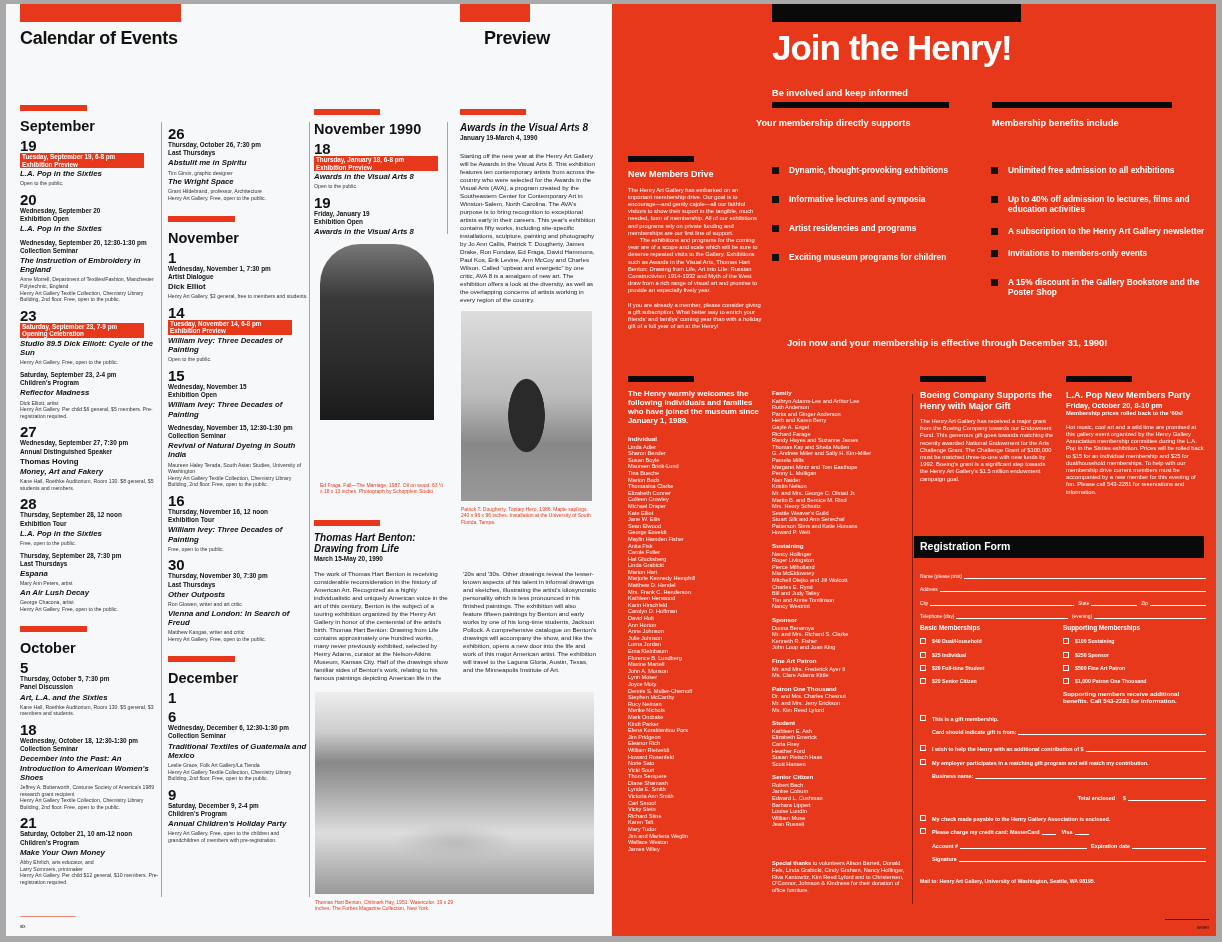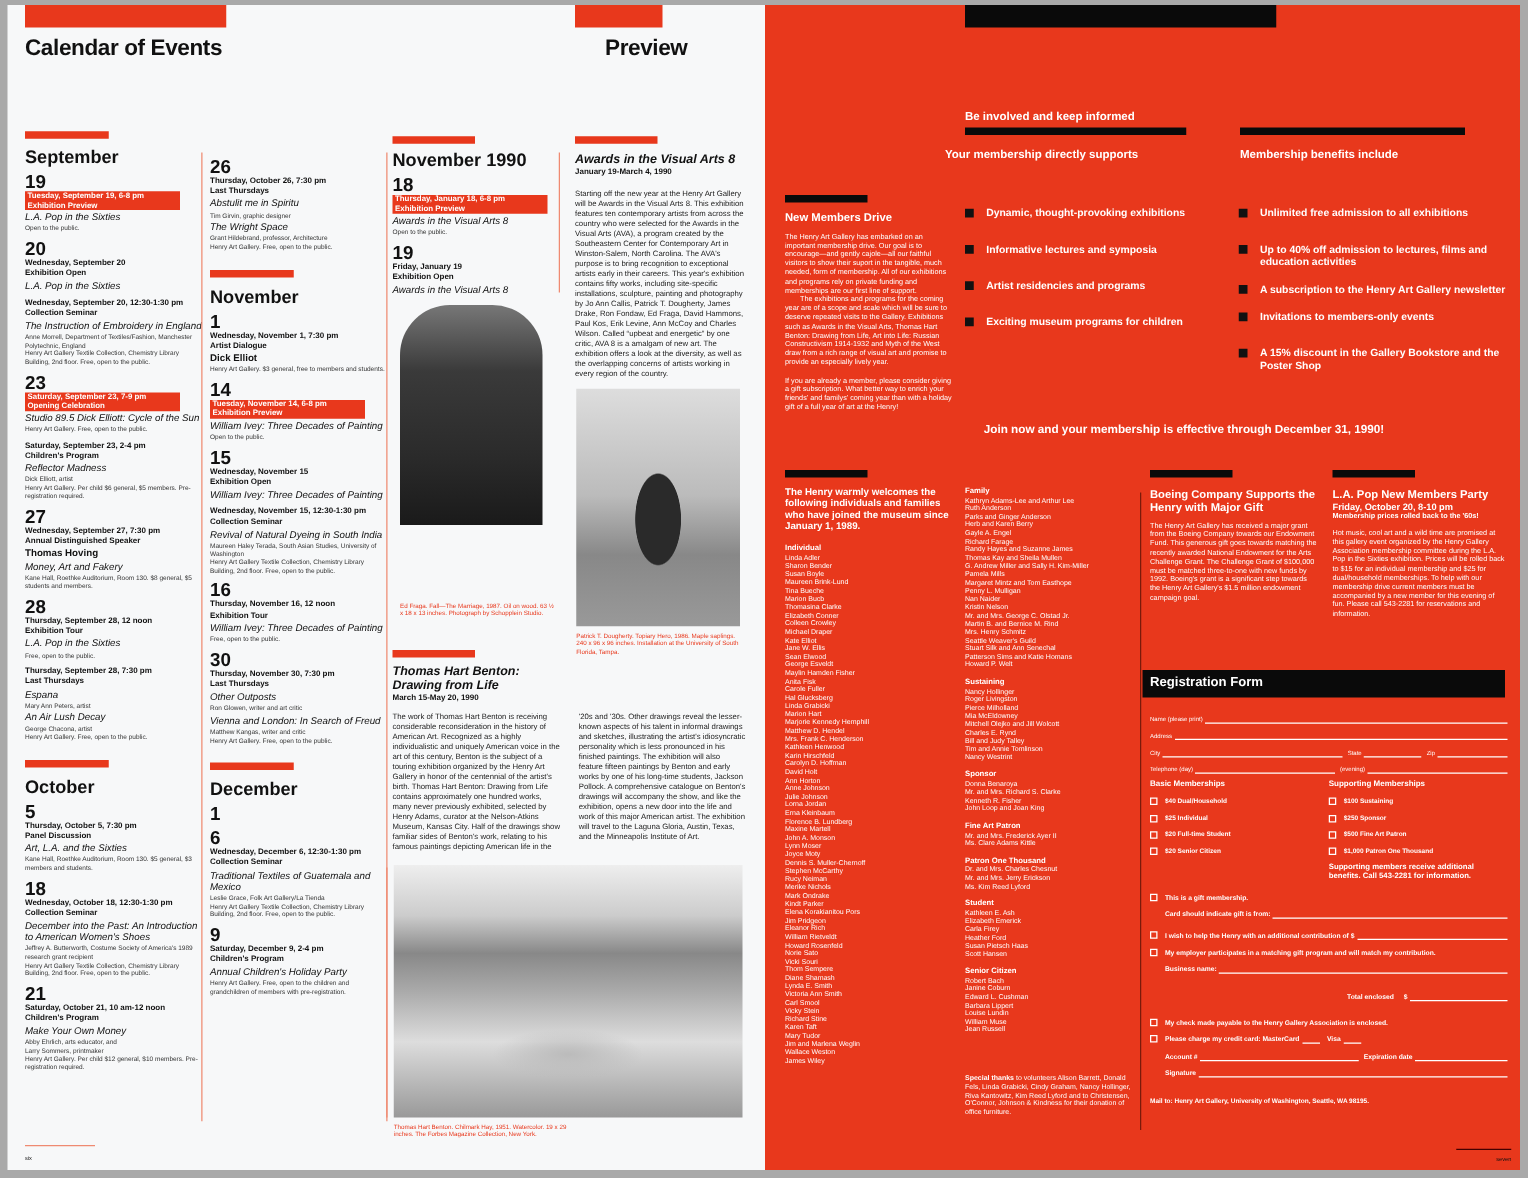--- a/index.html
+++ b/index.html
@@ -13,21 +13,21 @@
   .blackbar { position: absolute; background: #0a0a0a; }
   .vline { position: absolute; width: 1px; background: #ef8a72; }
 
   .sec-title { position: absolute; font-weight: bold; font-size: 18px; color: #111; letter-spacing: -0.3px; }
 
   .col { position: absolute; color: #111; }
   .month { font-weight: bold; font-size: 14.5px; margin-top: 0; line-height: 16px; }
   .day { font-weight: bold; font-size: 15px; line-height: 15px; margin-top: 4px; }
   .hl { background: #e8381c; color: #fff; font-weight: bold; font-size: 6.3px; line-height: 7.6px; padding: 0 2px; width: 124px; }
   .ev-line { font-size: 6.4px; line-height: 8.2px; font-weight: bold; color: #111; }
-  .ev-title { font-size: 7.8px; line-height: 9.2px; font-weight: normal; font-style: italic; color: #111; margin-top: 1px; }
+  .ev-title { font-size: 7.8px; line-height: 9.2px; font-weight: bold; font-style: italic; color: #111; margin-top: 1px; }
   .ev-person { font-size: 7.8px; line-height: 9.2px; font-weight: bold; color: #111; margin-top: 1px; }
   .ev-note { font-size: 5.2px; line-height: 6.6px; color: #333; margin-top: 2px; }
   .ev { margin-bottom: 5px; }
   .ev + .ev { margin-top: 4px; }
 
   .prose { font-size: 6.2px; line-height: 8px; color: #222; }
   .caption { font-size: 5px; line-height: 6.4px; color: #e8381c; }
   .art-title { font-weight: bold; font-style: italic; font-size: 10px; line-height: 11px; color: #111; }
   .art-date { font-weight: bold; font-size: 6.4px; line-height: 9px; color: #111; }
 
@@ -293,20 +293,21 @@
   <div class="vline" style="left:303px;top:690px;height:200px;"></div>
   <div class="img" style="left:309px;top:688px;width:279px;height:202px;background:radial-gradient(ellipse 60px 20px at 50% 75%,#bbb,transparent),linear-gradient(#eee 0%,#ccc 20%,#888 35%,#aaa 50%,#ddd 70%,#999 100%);"></div>
   <div class="caption" style="position:absolute;left:309px;top:895px;width:150px;">Thomas Hart Benton. Chilmark Hay, 1951. Watercolor. 19 x 29 inches. The Forbes Magazine Collection, New York.</div>
 
   <div style="position:absolute;left:14px;top:912px;width:56px;height:1px;background:#ef8a72;"></div>
   <div class="pagenum" style="left:14px;top:920px;">six</div>
 </div>
 
 <div class="page-right">
   <div class="blackbar" style="left:160px;top:0;width:249px;height:18px;"></div>
+  <div class="join-title">Join the Henry!</div>
 
   <div class="rhead" style="left:160px;top:84px;">Be involved and keep informed</div>
   <div class="blackbar" style="left:160px;top:98px;width:177px;height:6px;"></div>
   <div class="blackbar" style="left:380px;top:98px;width:180px;height:6px;"></div>
   <div class="rhead" style="left:144px;top:114px;">Your membership directly supports</div>
   <div class="rhead" style="left:380px;top:114px;">Membership benefits include</div>
 
   <ul class="bullet-list" id="supports-list" style="left:160px;top:161px;width:200px;">
       <li style="margin-bottom: 19px;"><span class="sq"></span><span>Dynamic, thought-provoking exhibitions</span></li>
       <li style="margin-bottom: 19px;"><span class="sq"></span><span>Informative lectures and symposia</span></li>

